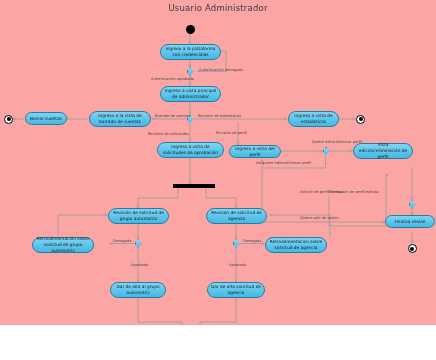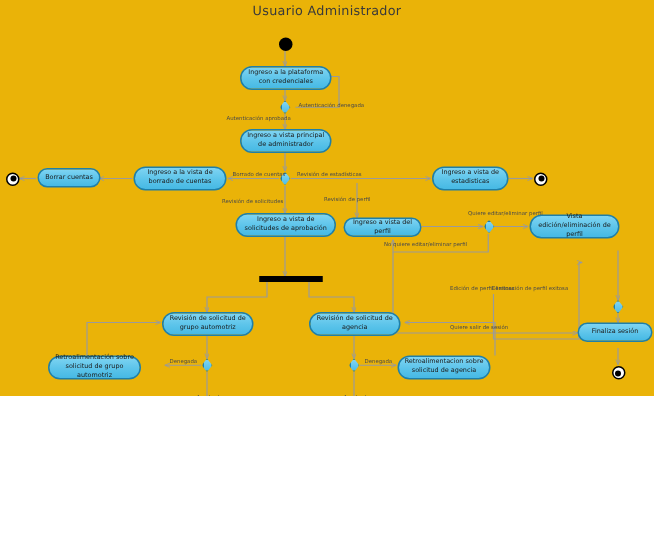--- a/index.html
+++ b/index.html
@@ -1,20 +1,20 @@
 <!DOCTYPE html>
 <html><head>
 <meta charset="utf-8">
 <style>
   html,body{margin:0;padding:0;background:#ffffff;}
   body{font-family:"DejaVu Sans", sans-serif;}
   #canvas{
     position:relative;
-    width:436px;height:264px;
-    background:#eab308;
+    width:436px;height:325px;
+    background:#fca5a5;
     overflow:hidden;
   }
   #diagram-svg{position:absolute;left:0;top:0;width:436px;height:360px;}
   .diagram-title{
     position:absolute;
     left:0;right:0;top:3px;
     text-align:center;
     font-size:8.5px;
     color:#3a3a3a;
     font-family:"DejaVu Sans", sans-serif;

